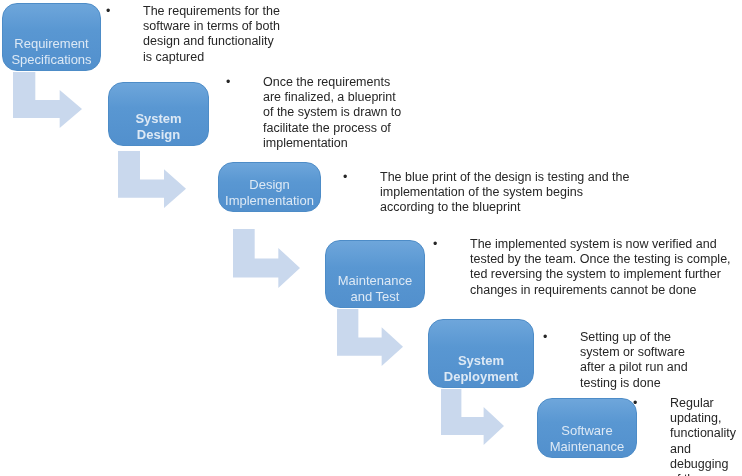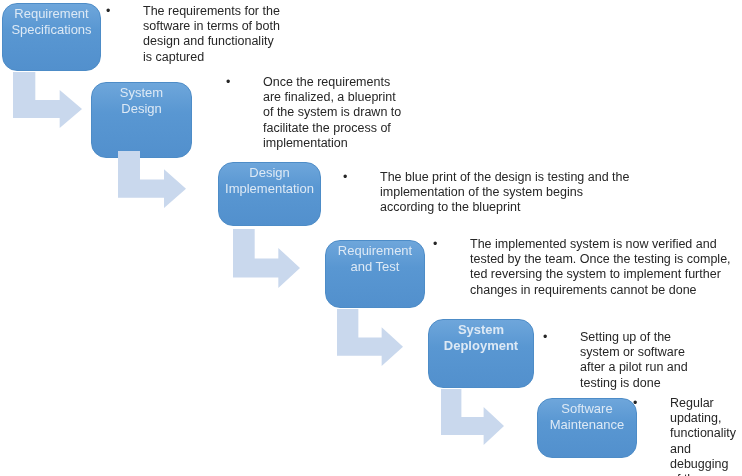--- a/index.html
+++ b/index.html
@@ -8,21 +8,21 @@
     width:742px;height:476px;
     background:#ffffff;
     font-family:"Liberation Sans", sans-serif;
     overflow:hidden;
   }
   .stage-box{
     position:absolute;
     background:linear-gradient(180deg,#6ea6db 0%,#5997d2 40%,#5290cd 100%);
     border:1px solid #4d8cc7;
     border-radius:15px;
-    display:flex;align-items:flex-start;justify-content:center;
+    display:flex;align-items:flex-end;justify-content:center;
     box-sizing:border-box;
     text-align:center;
   }
   .stage-label{
     color:#dde9f5;
     font-size:13px;
     line-height:1.22;
     padding:2px 6px;
   }
   .bent-arrow{position:absolute;display:block;}
@@ -36,22 +36,22 @@
   }
   .bullet-glyph{
     flex:0 0 auto;
     width:9px;
     color:#262626;
   }
   .bullet-text{flex:1 1 auto;margin-left:28px;}
 
   
   .pos-box-1{left:2px;  top:3px;   width:99px; height:68px;}
-  .pos-box-2{left:91px;top:82px;  width:101px;height:76px;}
-  .pos-box-3{left:218px;top:162px; width:103px;height:64px;}
+  .pos-box-2{left:108px;top:82px;  width:101px;height:64px;font-weight:bold;}
+  .pos-box-3{left:218px;top:162px; width:103px;height:50px;}
   .pos-box-4{left:325px;top:240px; width:100px;height:68px;}
   .pos-box-5{left:428px;top:319px; width:106px;height:69px;font-weight:bold;}
   .pos-box-6{left:537px;top:398px; width:100px;height:60px;}
 
   .pos-arrow-1{left:13px; top:72px; width:69px;height:56px;}
   .pos-arrow-2{left:118px;top:151px;width:68px;height:57px;}
   .pos-arrow-3{left:233px;top:229px;width:67px;height:59px;}
   .pos-arrow-4{left:337px;top:309px;width:66px;height:57px;}
   .pos-arrow-5{left:441px;top:389px;width:63px;height:56px;}
 
@@ -94,21 +94,21 @@
   </div>
   <div class="bullet pos-text-3">
     <span class="bullet-glyph">•</span>
     <span class="bullet-text">The blue print of the design is testing and the implementation of the system begins according to the blueprint</span>
   </div>
   <svg class="bent-arrow pos-arrow-3" viewBox="0 0 68 56" preserveAspectRatio="none" aria-hidden="true">
     <path d="M0 0 H22 V28 H46 V18 L68 37 L46 56 V46 H0 Z"></path>
   </svg>
 
   <div class="stage-box pos-box-4">
-    <span class="stage-label">Requirement and Test</span>
+    <span class="stage-label">Maintenance and Test</span>
   </div>
   <div class="bullet pos-text-4">
     <span class="bullet-glyph">•</span>
     <span class="bullet-text">The implemented system is now verified and tested by the team. Once the testing is comple, ted reversing the system to implement further changes in requirements cannot be done</span>
   </div>
   <svg class="bent-arrow pos-arrow-4" viewBox="0 0 68 56" preserveAspectRatio="none" aria-hidden="true">
     <path d="M0 0 H22 V28 H46 V18 L68 37 L46 56 V46 H0 Z"></path>
   </svg>
 
   <div class="stage-box pos-box-5">

